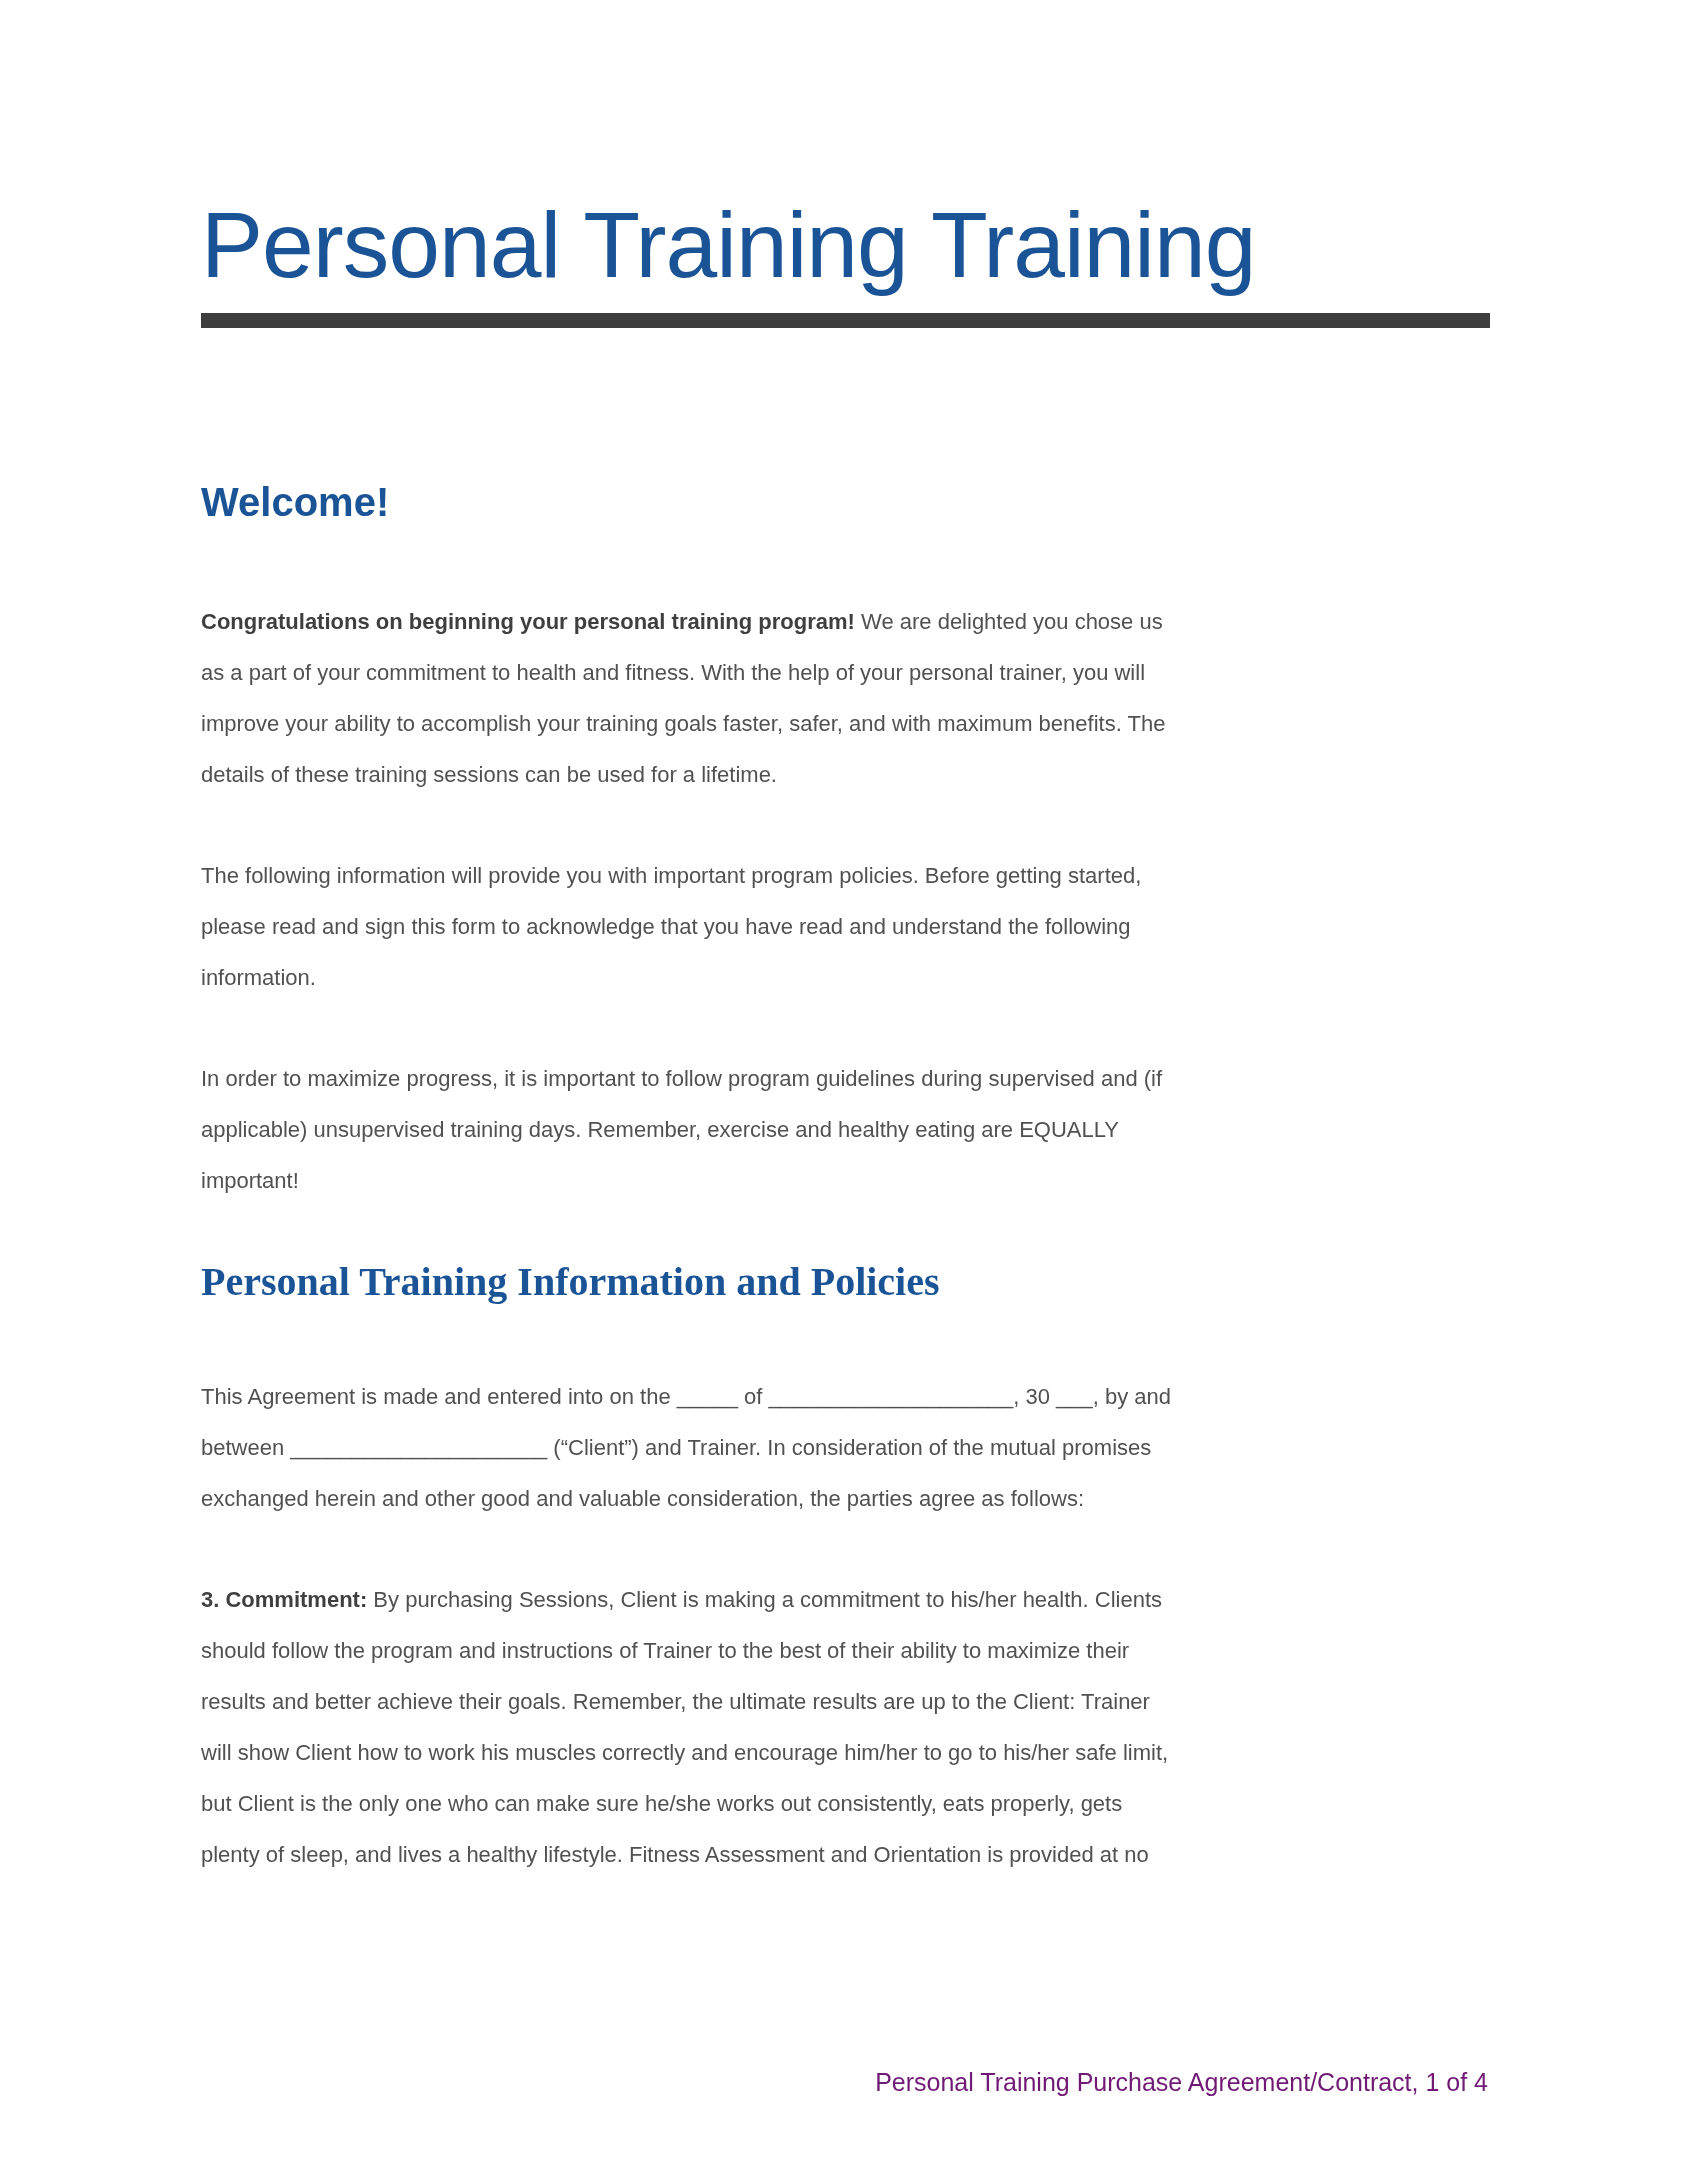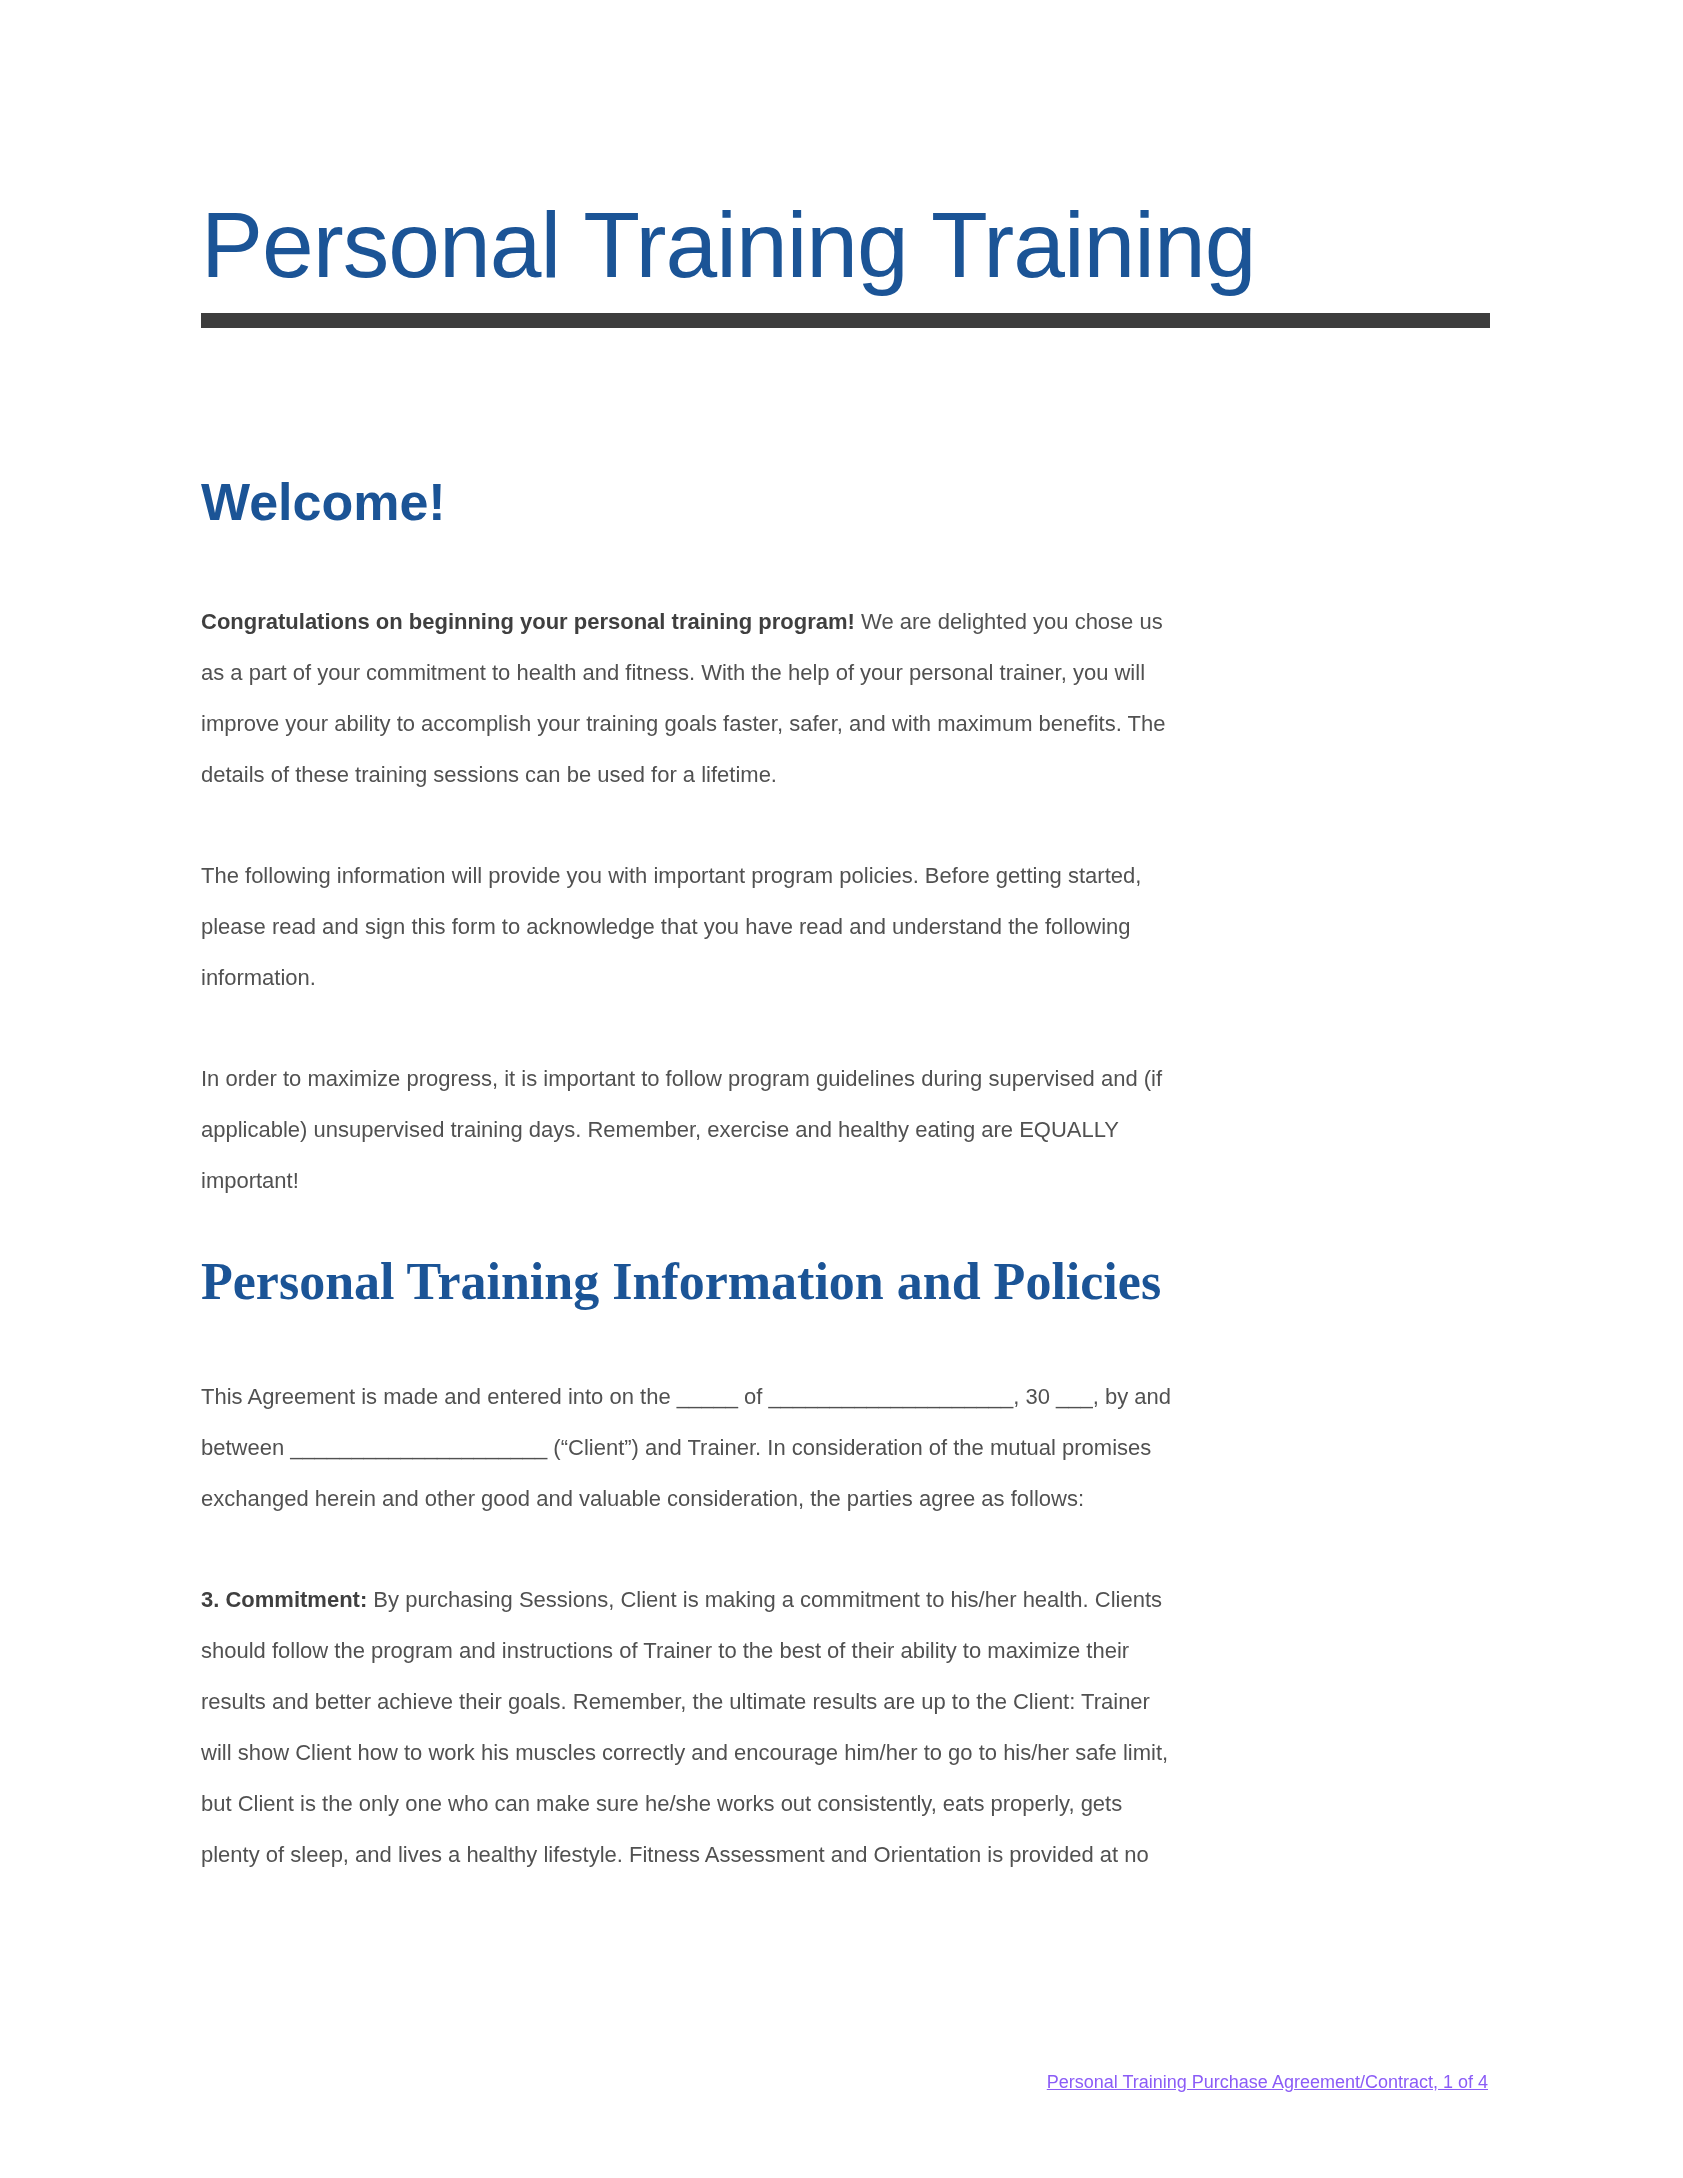--- a/index.html
+++ b/index.html
@@ -34,21 +34,21 @@
   }
   hr.title-rule {
     border: 0;
     margin: 0;
     height: 15px;
     width: 1289px;
     background: #3d3d3d;
   }
   h2.section-heading {
     margin: 0;
-    font-size: 52px;
+    font-size: 40px;
     line-height: 48px;
     font-weight: 700;
     color: #1b5496;
     white-space: pre;
   }
   h2.welcome {
     margin-top: 150px;
     margin-bottom: 70px;
   }
   h2.policies {
@@ -64,25 +64,24 @@
     white-space: pre;
   }
   p.body-par b {
     font-weight: 700;
     color: #3f3f3f;
   }
   .footer {
     position: absolute;
     top: 2067px;
     right: 195px;
-    font-size: 18px;
+    font-size: 25px;
     line-height: 30px;
-    color: #8b5cf6;
+    color: #701a75;
     white-space: pre;
-    text-decoration: underline;
   }
 </style>
 </head>
 <body>
 
 <div class="page">
   <div class="content">
 
     <h1 class="doc-title">
       <span class="t-line">Personal Training Training</span>

